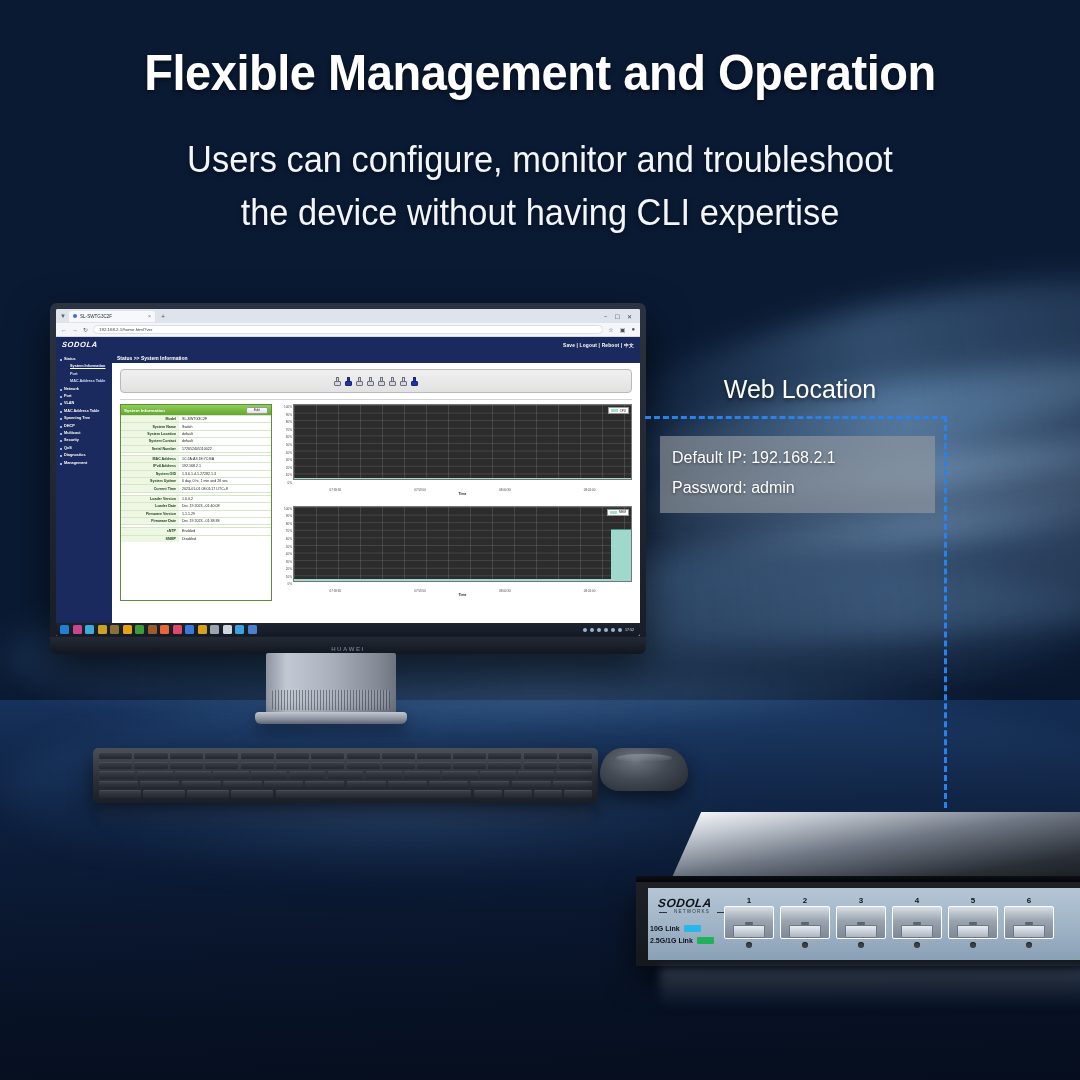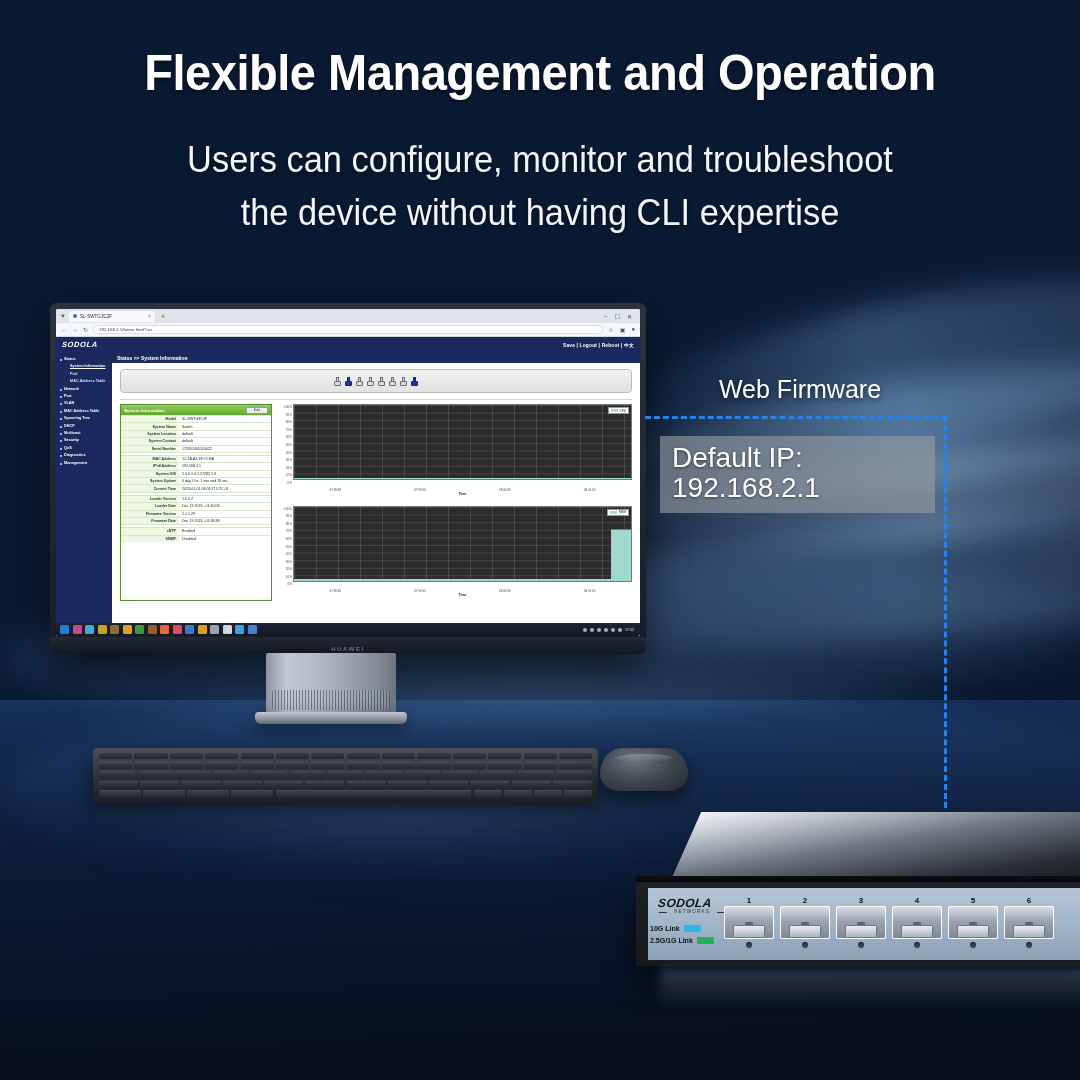--- a/index.html
+++ b/index.html
@@ -291,21 +291,21 @@
     border-top:3px dashed #2a82e8;
   }
   .dash-v {
     position:absolute; left:944px; top:416px; width:0; height:392px;
     border-left:3px dashed #2a82e8;
   }
   .cred-box {
     position:absolute; left:660px; top:436px; width:275px; padding:7px 12px 10px 12px;
     background:rgba(150,155,160,0.62);
   }
-  .cred-line { color:#ffffff; font-size:28px; line-height:30px; text-shadow:0 1px 3px rgba(0,0,0,0.5); }
+  .cred-line { color:#ffffff; font-size:16px; line-height:30px; text-shadow:0 1px 3px rgba(0,0,0,0.5); }
 
   
   .switch-top {
     position:absolute; left:670px; top:812px; width:470px; height:70px;
     background:linear-gradient(170deg, #f2f4f6 0%, #c9ced6 14%, #6e7783 42%, #2b3038 74%, #14171c 100%);
     transform:skewX(-24deg);
     transform-origin:bottom left;
   }
   .switch-top-edge {
     position:absolute; left:636px; top:876px; width:452px; height:6px;
@@ -742,25 +742,26 @@
       <div class="key w15"></div>
       <div class="key space"></div>
       <div class="key"></div>
       <div class="key"></div>
       <div class="key"></div>
       <div class="key"></div>
     </div>
   </div>
 <div class="mouse"></div>
 
-<div class="web-if-label">Web Firmware</div>
+<div class="web-if-label">Web Location</div>
 <div class="dash-h"></div>
 <div class="dash-v"></div>
 <div class="cred-box">
   <div class="cred-line">Default IP: 192.168.2.1</div>
+  <div class="cred-line">Password: admin</div>
 </div>
 
 <div class="switch-top"></div>
 <div class="switch-top-edge"></div>
 <div class="switch-face"></div>
 <div class="switch-panel"></div>
 <div class="sw-logo">SODOLA</div>
 <div class="sw-logo-sub">NETWORKS</div>
 
 <div class="legend-row lg1">

